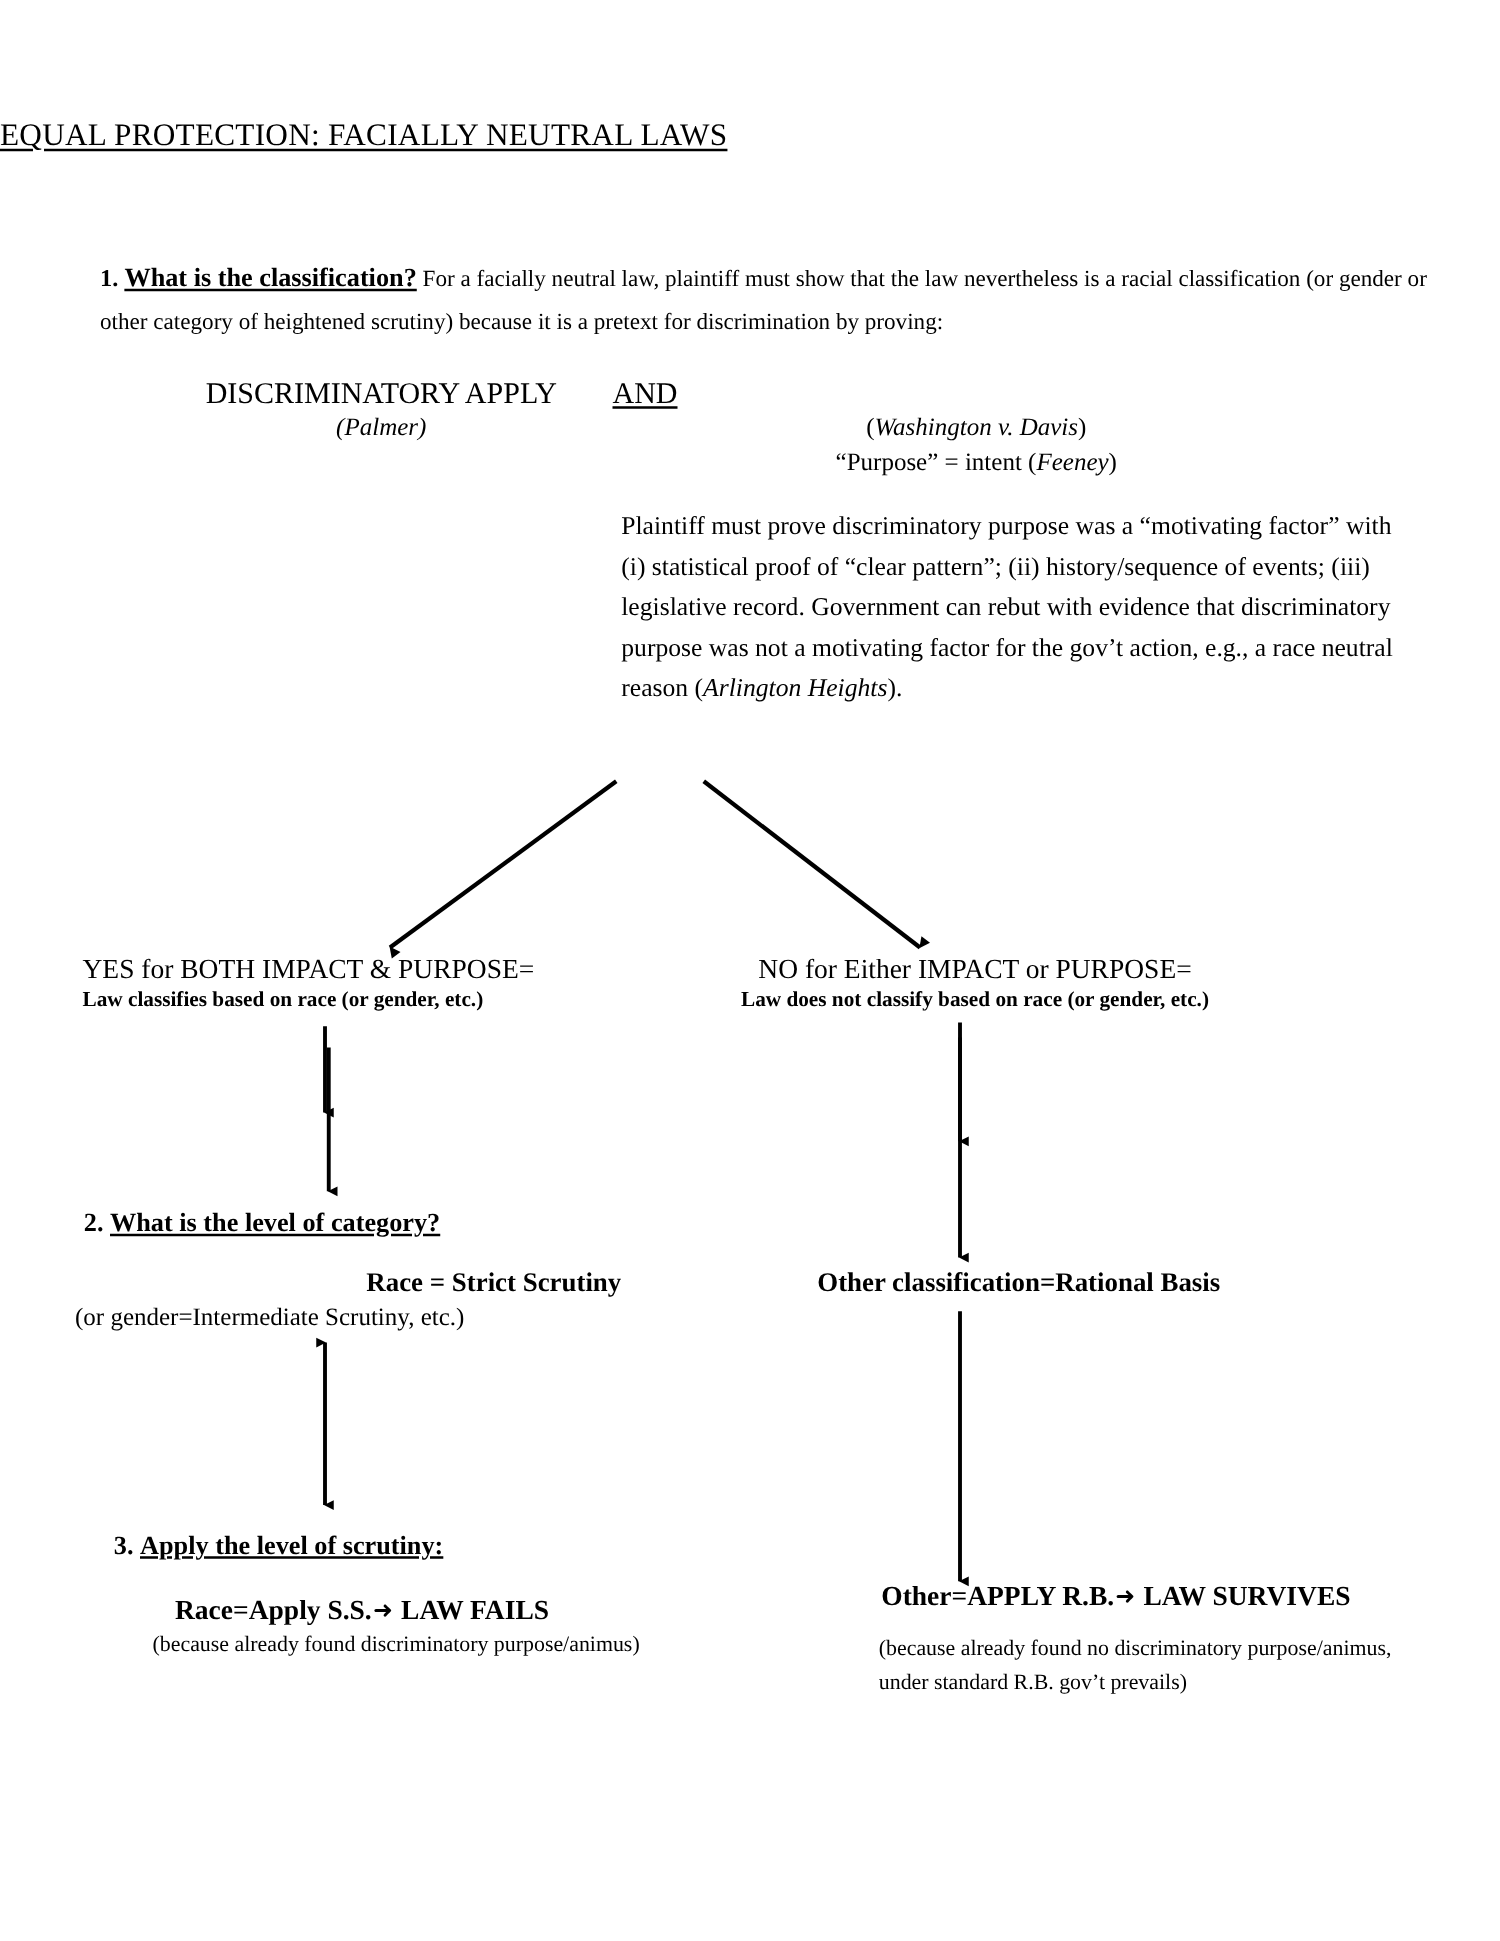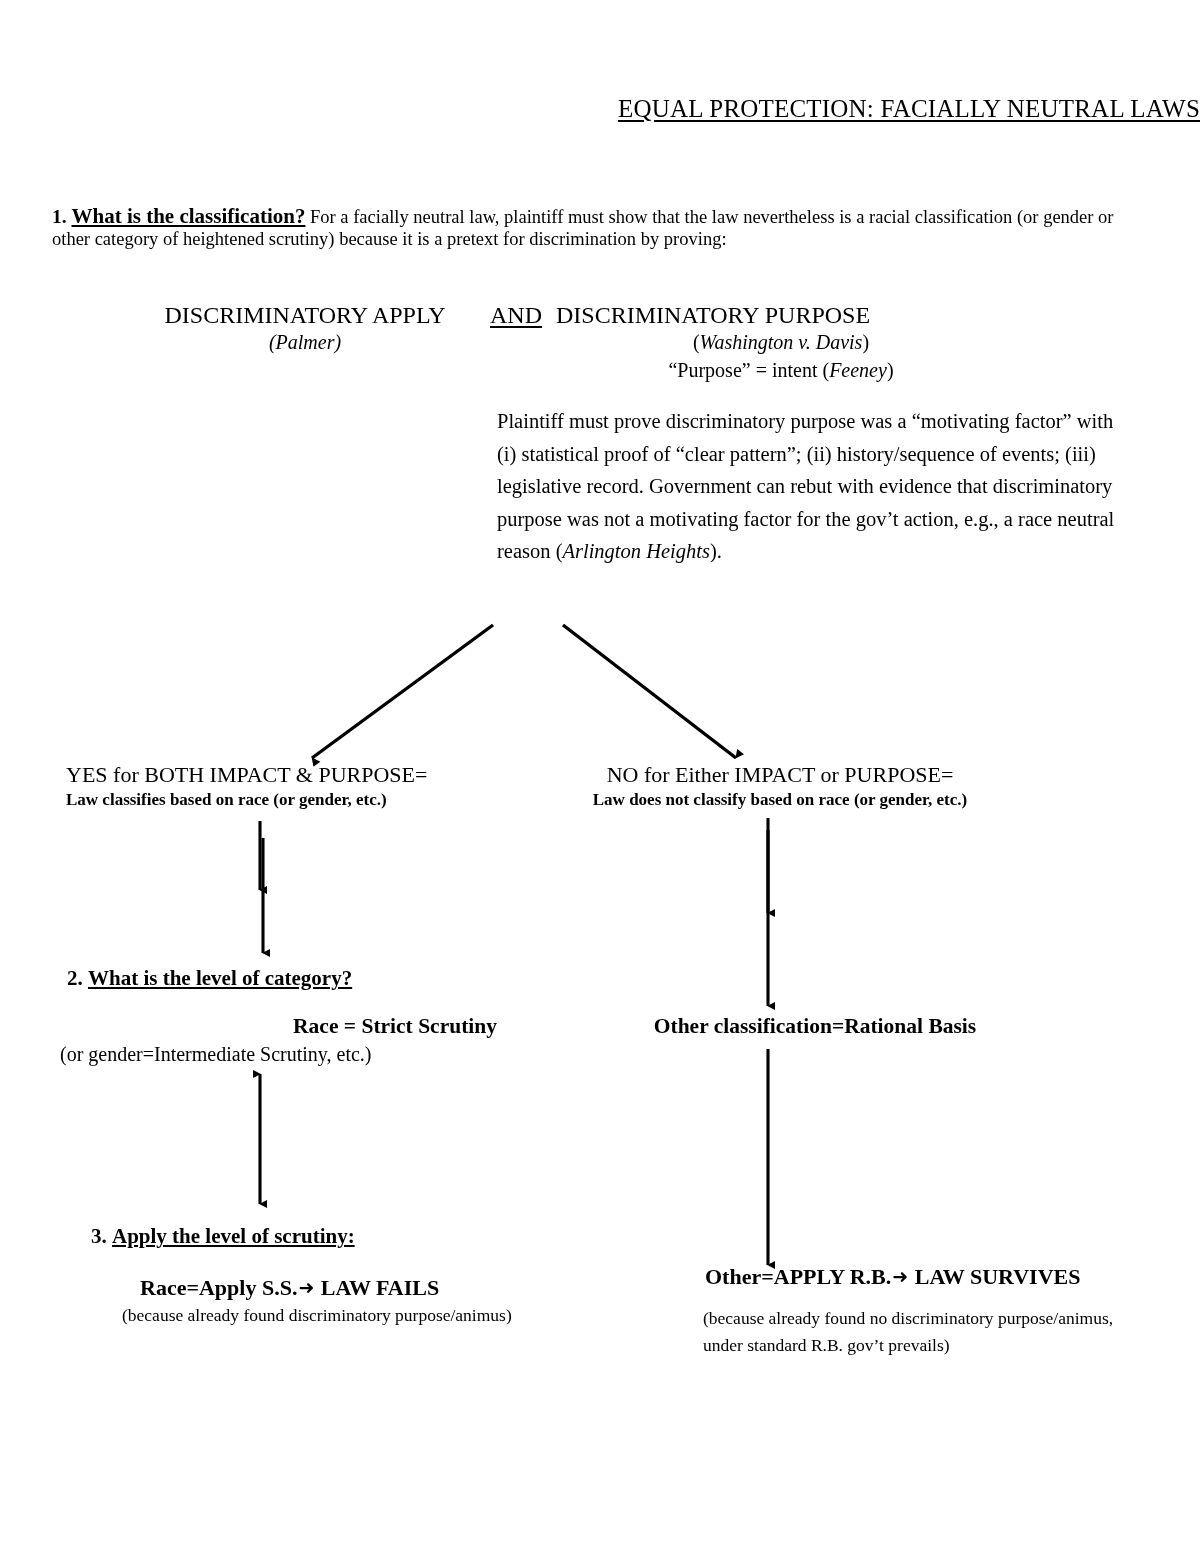--- a/index.html
+++ b/index.html
@@ -18,36 +18,36 @@
     background: #ffffff;
     overflow: hidden;
   }
   .abs { position: absolute; }
 
   
   #doc-title {
     top: 95px;
     left: 0;
     width: 1200px;
-    text-align: right;
+    text-align: left;
     font-size: 25px;
     letter-spacing: 0.2px;
   }
   #doc-title span {
     text-decoration: underline;
     text-underline-offset: 3px;
   }
 
   
   #section1 {
     top: 205px;
-    left: 52px;
+    left: 80px;
     width: 1065px;
     font-size: 19.5px;
-    line-height: 22px;
+    line-height: 34px;
   }
   .num { font-weight: bold; }
   .q-underline {
     font-weight: bold;
     text-decoration: underline;
     text-underline-offset: 2px;
     font-size: 21px;
   }
   .body-txt { font-size: 18.5px; }
 
@@ -223,21 +223,20 @@
   <div class="abs" id="section1">
     <span class="num">1.</span>
     <span class="q-underline">What is the classification?</span><span class="body-txt"> For a facially neutral law, plaintiff must show that the law nevertheless is a racial classification (or gender or other category of heightened scrutiny) because it is a pretext for discrimination by proving:</span>
   </div>
 
   <div class="abs" id="impact-head">DISCRIMINATORY APPLY</div>
   <div class="abs" id="impact-cite">(Palmer)</div>
 
   <div class="abs" id="and-word">AND</div>
 
-  <div class="abs" id="purpose-head">DISCRIMINATORY PURPOSE</div>
   <div class="abs" id="purpose-cite"><span>(</span><span class="ital">Washington v. Davis</span><span>)</span></div>
   <div class="abs" id="purpose-cite2"><span>“Purpose” = intent (</span><span class="ital">Feeney</span><span>)</span></div>
 
   <div class="abs" id="purpose-body"><span>Plaintiff must prove discriminatory purpose was a “motivating factor” with (i) statistical proof of “clear pattern”; (ii) history/sequence of events; (iii) legislative record. Government can rebut with evidence that discriminatory purpose was not a motivating factor for the gov’t action, e.g., a race neutral reason (</span><span class="ital">Arlington Heights</span><span>).</span></div>
 
   <div class="abs" id="yes-branch">
     <span>YES for BOTH IMPACT &amp; PURPOSE=</span>
     <span class="sub">Law classifies based on race (or gender, etc.)</span>
   </div>
   <div class="abs" id="no-branch">

